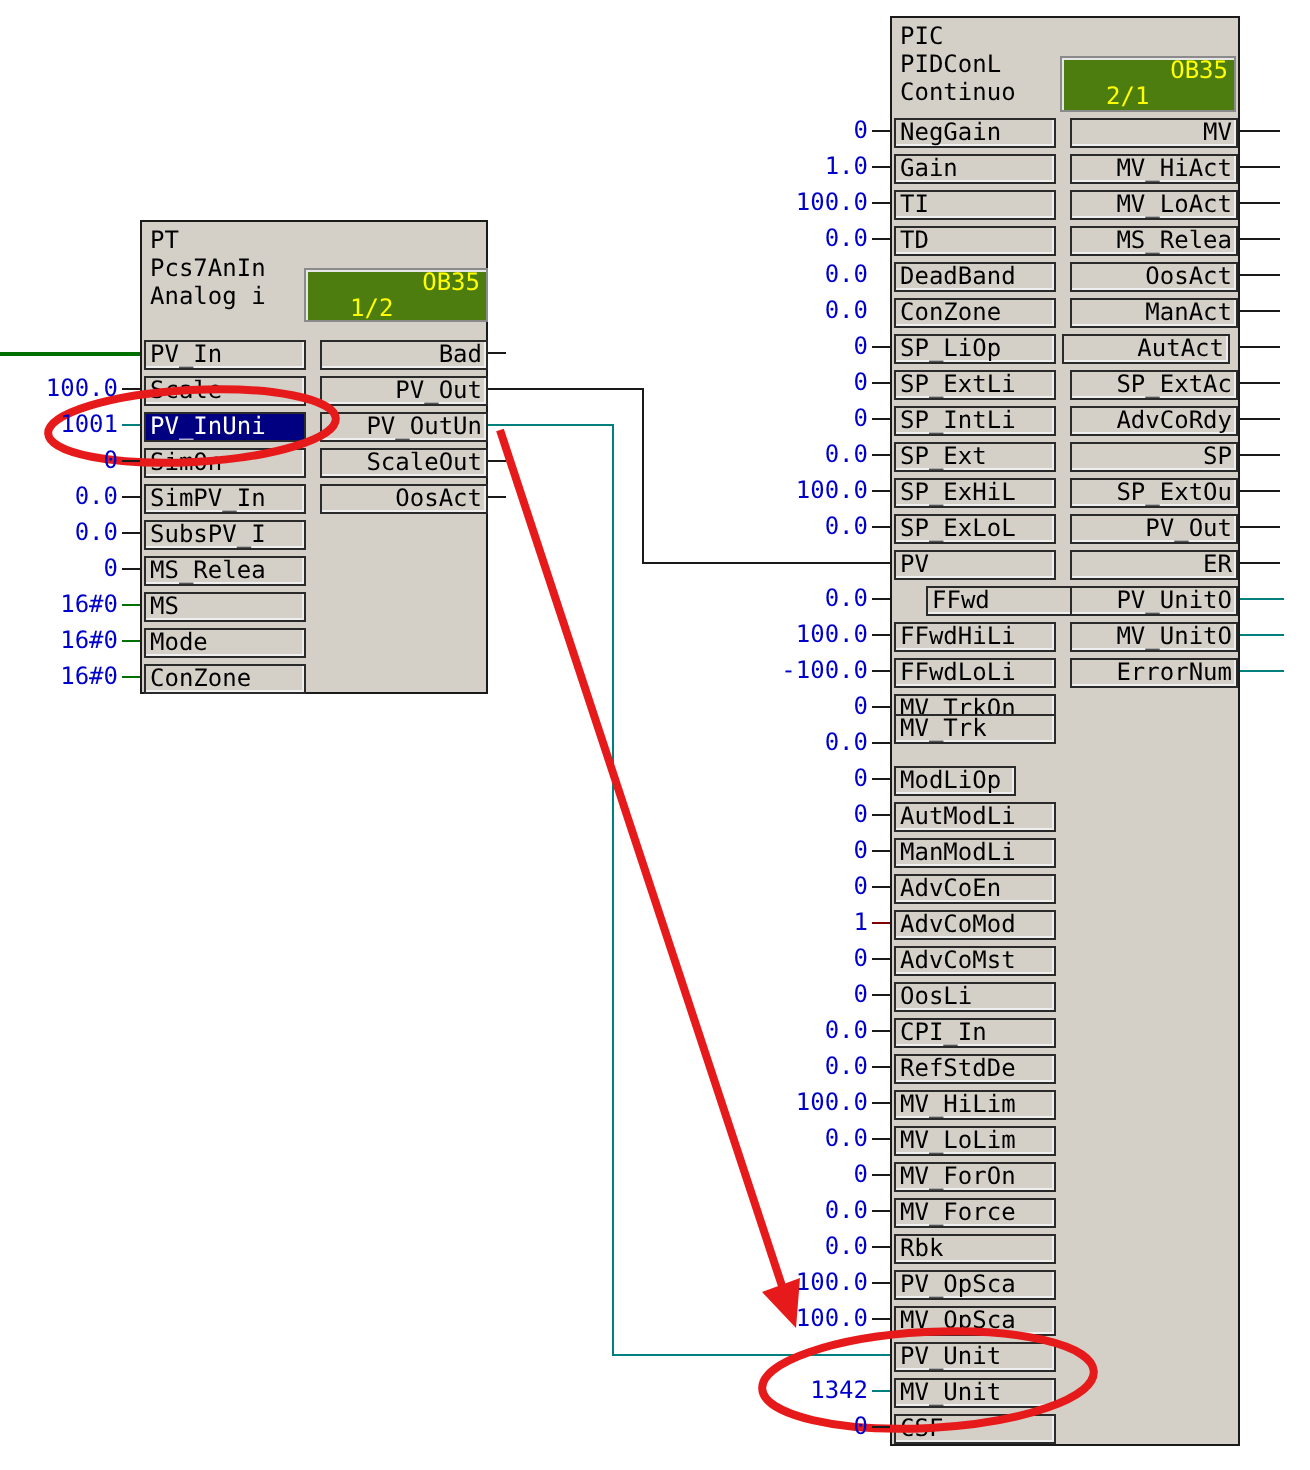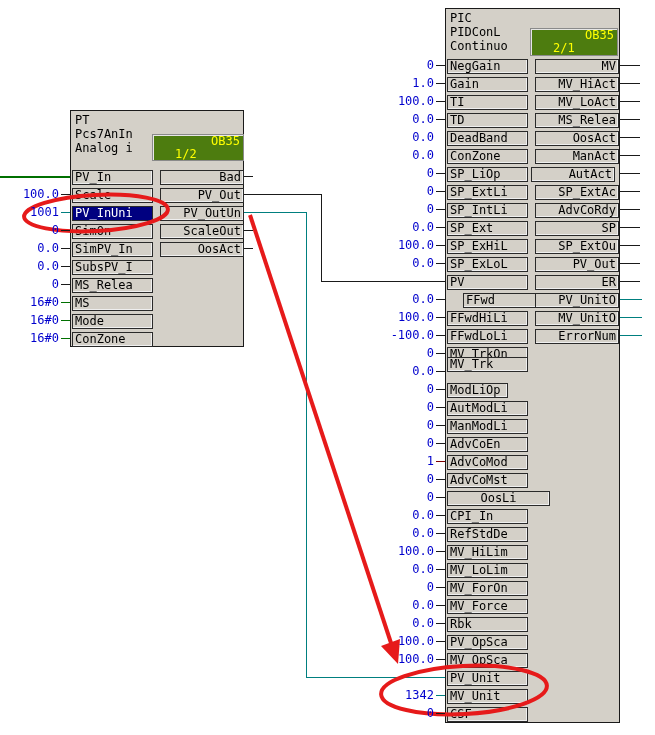--- a/index.html
+++ b/index.html
@@ -75,21 +75,21 @@
       <div class="row in" style="left: 1px; top: 302px; width: 81px;">FFwdHiLi</div>
       <div class="row in" style="left: 1px; top: 320px; width: 81px;">FFwdLoLi</div>
       <div class="row in" style="left: 1px; top: 338px; width: 81px;">MV_TrkOn</div>
       <div class="row in" style="left: 1px; top: 348px; width: 81px;">MV_Trk</div>
       <div class="row in" style="left: 1px; top: 374px; width: 61px;">ModLiOp</div>
       <div class="row in" style="left: 1px; top: 392px; width: 81px;">AutModLi</div>
       <div class="row in" style="left: 1px; top: 410px; width: 81px;">ManModLi</div>
       <div class="row in" style="left: 1px; top: 428px; width: 81px;">AdvCoEn</div>
       <div class="row in" style="left: 1px; top: 446px; width: 81px;">AdvCoMod</div>
       <div class="row in" style="left: 1px; top: 464px; width: 81px;">AdvCoMst</div>
-      <div class="row in" style="left: 1px; top: 482px; width: 103px; text-align: center;">OosLi</div>
+      <div class="row in" style="left: 1px; top: 482px; width: 81px;">OosLi</div>
       <div class="row in" style="left: 1px; top: 500px; width: 81px;">CPI_In</div>
       <div class="row in" style="left: 1px; top: 518px; width: 81px;">RefStdDe</div>
       <div class="row in" style="left: 1px; top: 536px; width: 81px;">MV_HiLim</div>
       <div class="row in" style="left: 1px; top: 554px; width: 81px;">MV_LoLim</div>
       <div class="row in" style="left: 1px; top: 572px; width: 81px;">MV_ForOn</div>
       <div class="row in" style="left: 1px; top: 590px; width: 81px;">MV_Force</div>
       <div class="row in" style="left: 1px; top: 608px; width: 81px;">Rbk</div>
       <div class="row in" style="left: 1px; top: 626px; width: 81px;">PV_OpSca</div>
       <div class="row in" style="left: 1px; top: 644px; width: 81px;">MV_OpSca</div>
       <div class="row in" style="left: 1px; top: 662px; width: 81px;">PV_Unit</div>

